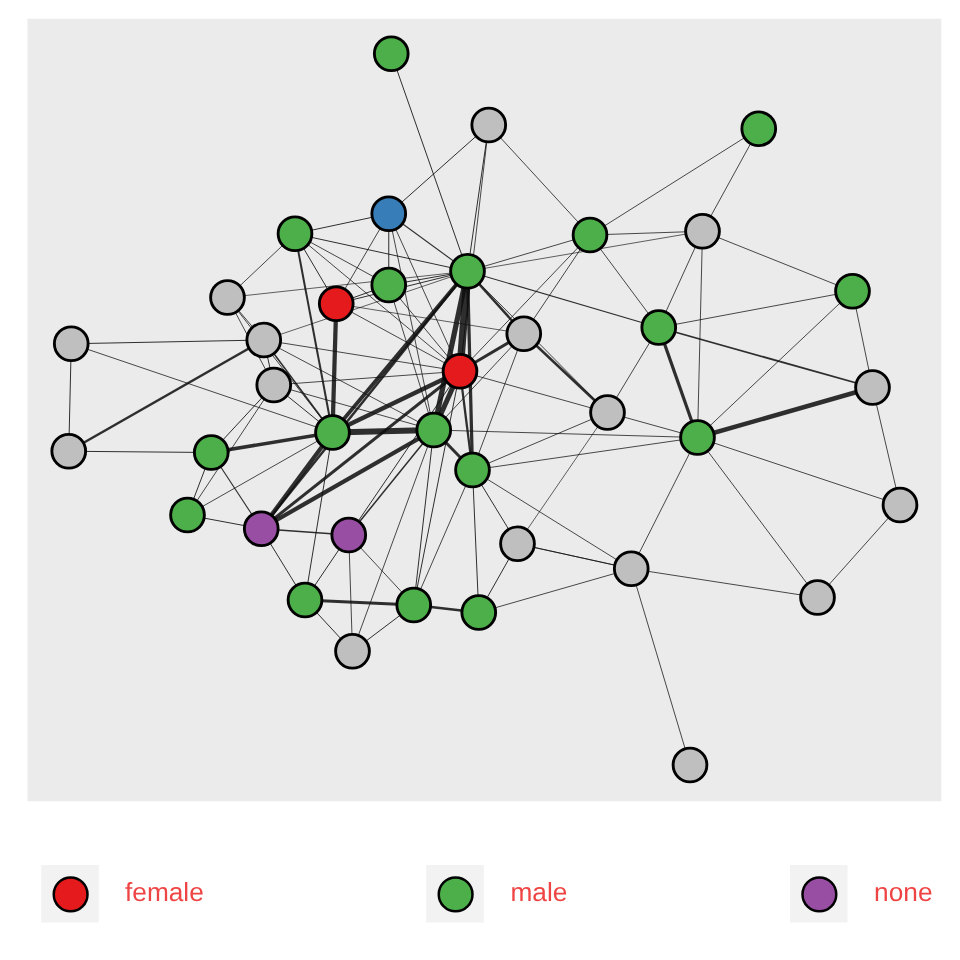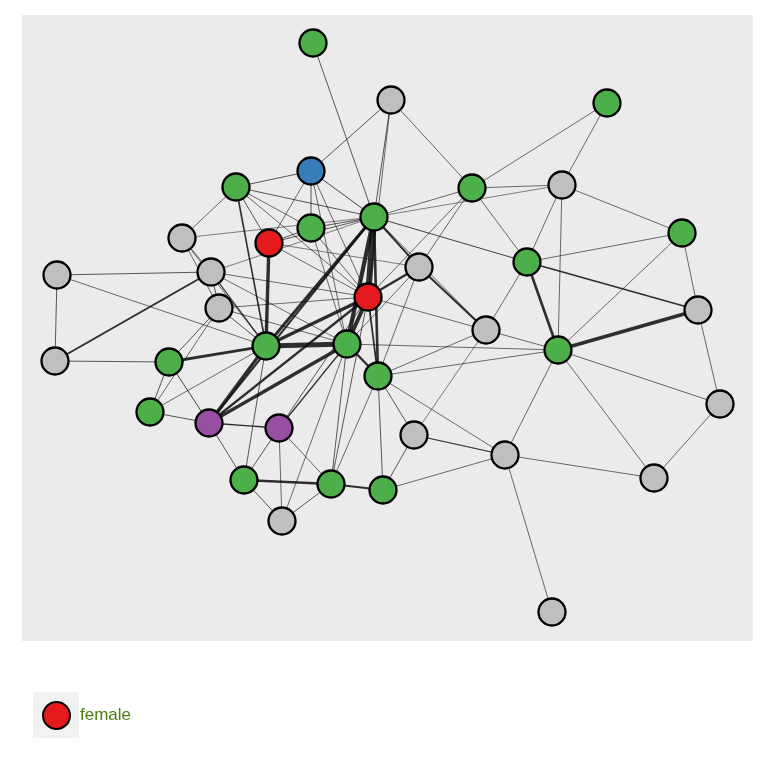--- a/index.html
+++ b/index.html
@@ -8,21 +8,21 @@
   .panel{position:absolute;left:22px;top:15px;width:731px;height:626px;background:#EBEBEB;}
   svg.net{position:absolute;left:0;top:0;width:768px;height:656px;display:block;}
   .legend{position:absolute;left:0;top:692px;width:768px;box-sizing:border-box;
           padding-left:33px;padding-right:22px;display:flex;align-items:center;
           justify-content:space-between;}
   .legend-item{display:flex;align-items:center;}
   .legend-key{width:46px;height:46px;background:#F2F2F2;display:flex;
               align-items:center;justify-content:center;flex:0 0 auto;}
   .legend-dot{width:29px;height:29px;border-radius:50%;border:2.4px solid #000;
               box-sizing:border-box;}
-  .legend-label{margin-left:1px;font-size:17px;color:#4d7c0f;white-space:nowrap;}
+  .legend-label{margin-left:21px;font-size:21px;color:#ef4444;white-space:nowrap;}
 </style>
 </head>
 <body>
 
 <div class="page">
 
   <div class="panel" style="background: rgb(235, 235, 235);"></div>
 
   <svg class="net" viewBox="0 0 768 656" xmlns="http://www.w3.org/2000/svg">
     <g id="edge-layer">
@@ -192,15 +192,27 @@
       </g>
   </svg>
 
   <div class="legend">
     <div class="legend-item">
       <span class="legend-key" style="background: rgb(242, 242, 242);">
         <span class="legend-dot" style="background: rgb(228, 26, 28);"></span>
       </span>
       <span class="legend-label">female</span>
     </div>
+    <div class="legend-item">
+      <span class="legend-key" style="background: rgb(242, 242, 242);">
+        <span class="legend-dot" style="background: rgb(77, 175, 74);"></span>
+      </span>
+      <span class="legend-label">male</span>
+    </div>
+    <div class="legend-item">
+      <span class="legend-key" style="background: rgb(242, 242, 242);">
+        <span class="legend-dot" style="background: rgb(152, 78, 163);"></span>
+      </span>
+      <span class="legend-label">none</span>
+    </div>
   </div>
 
 </div>
 
 </body></html>

